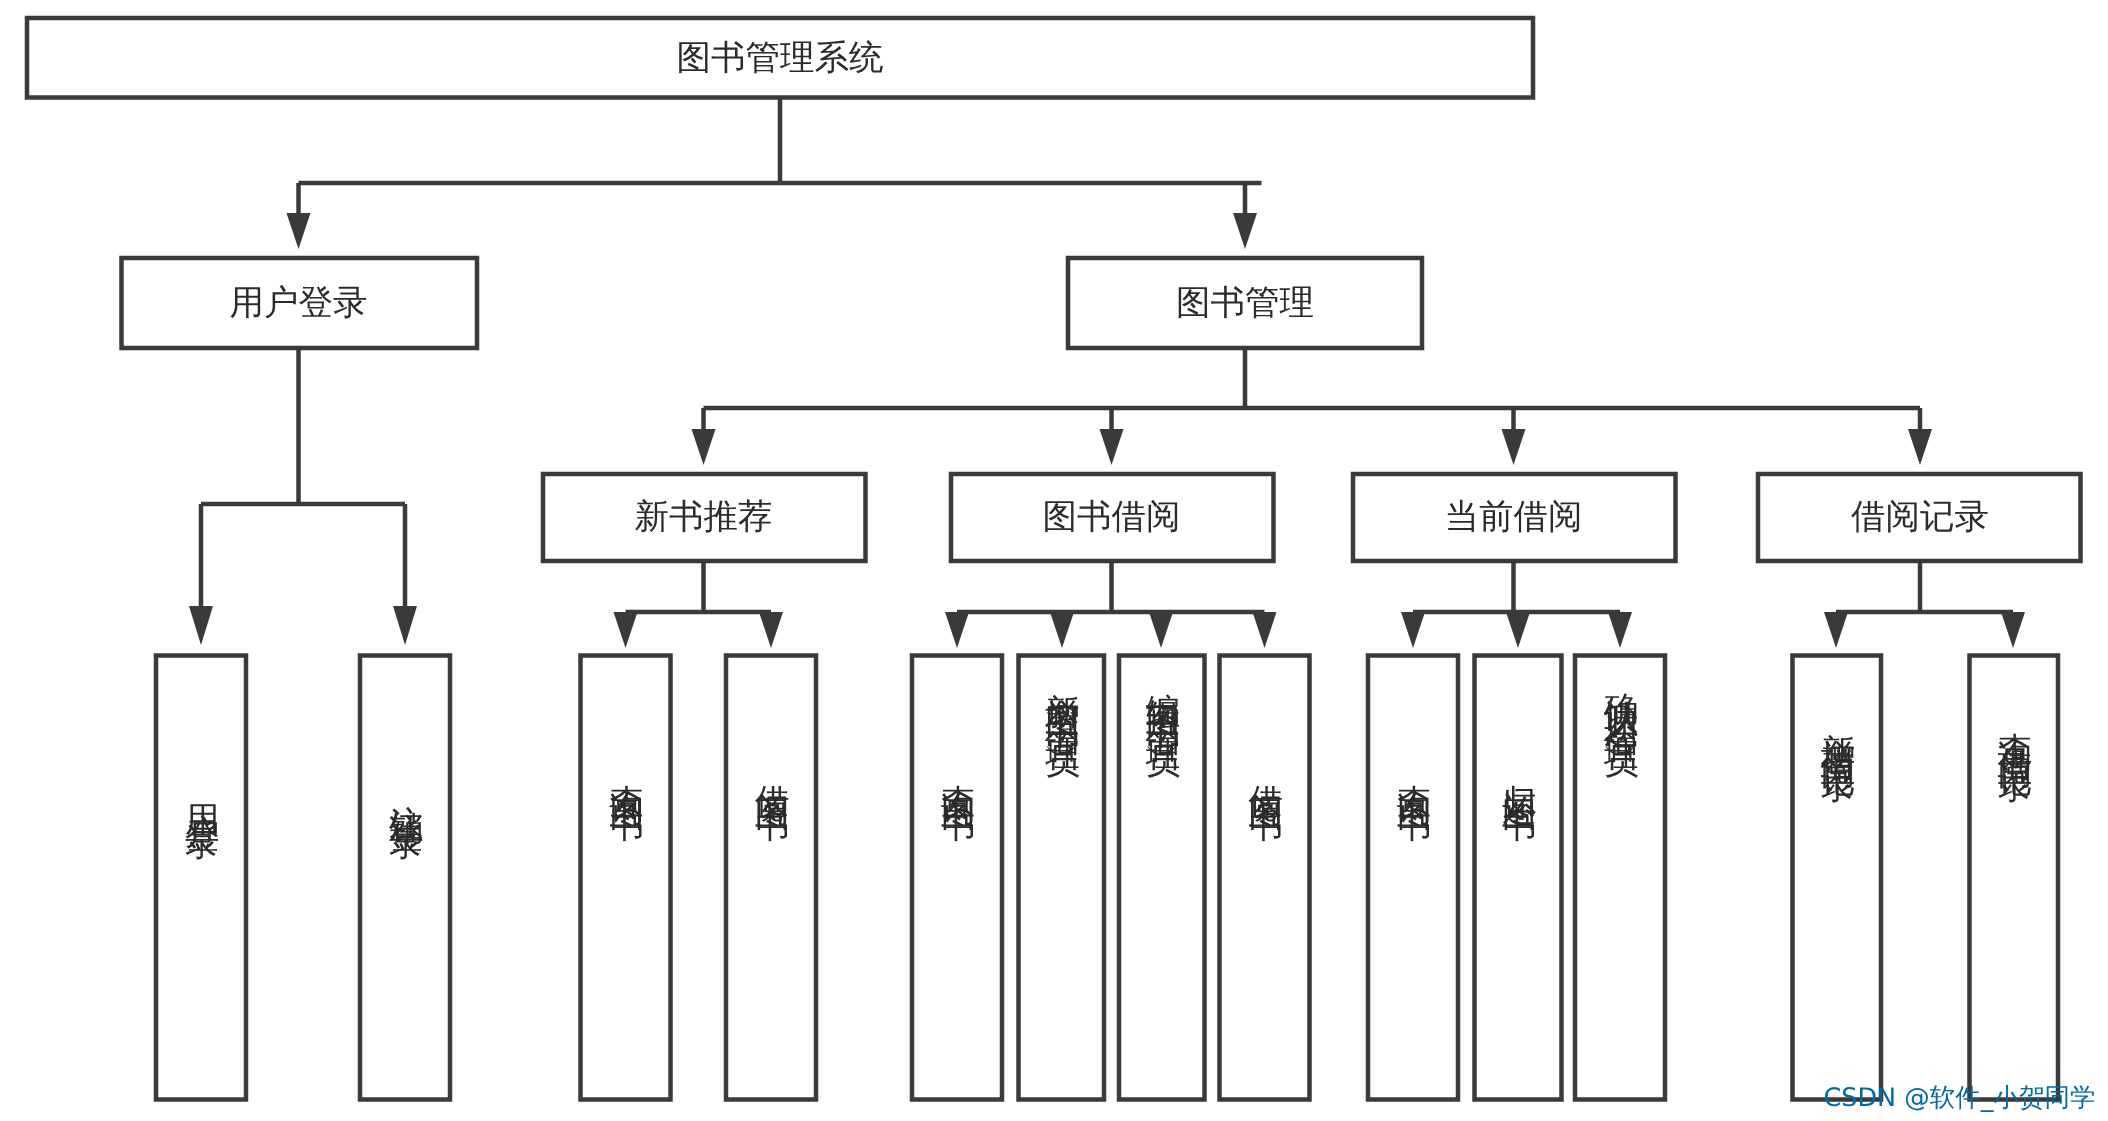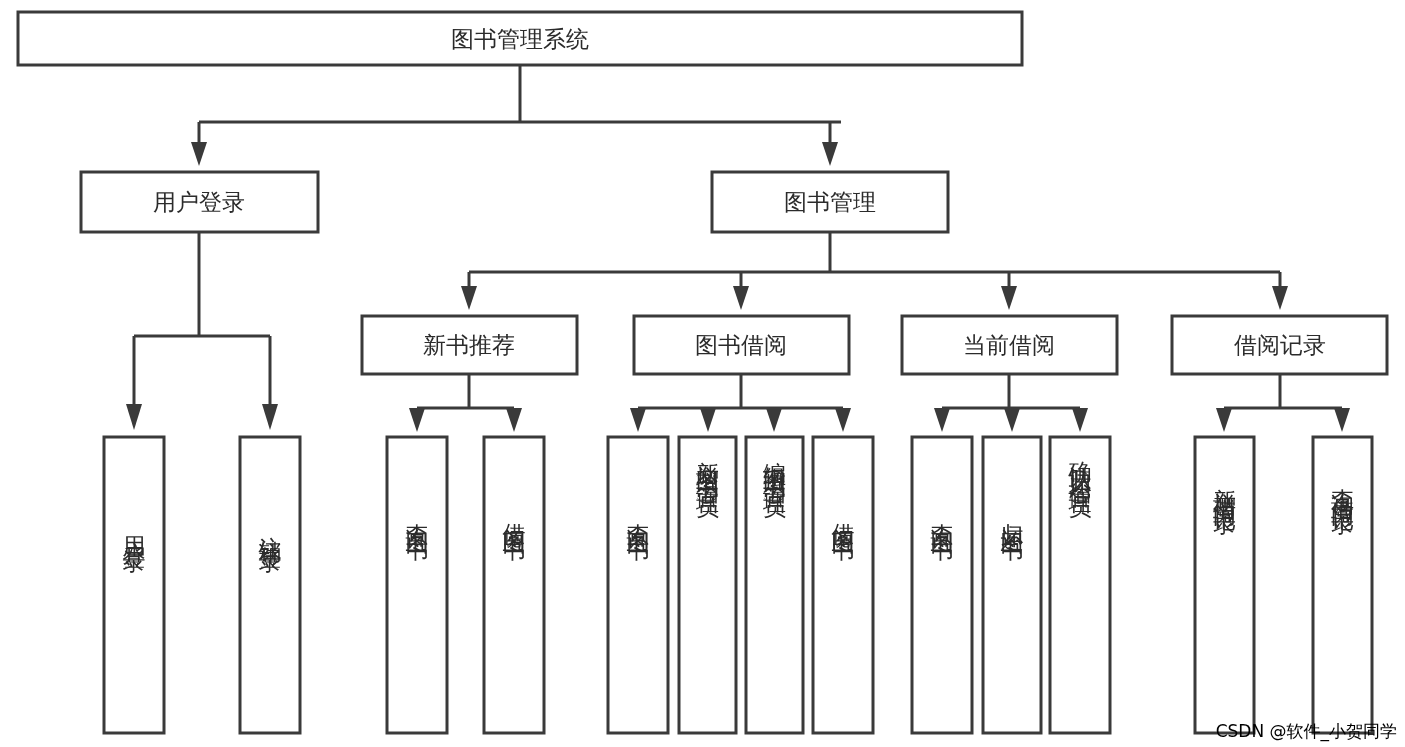--- a/index.html
+++ b/index.html
@@ -41,21 +41,21 @@
     fill: #2b2b2b;
     text-anchor: middle;
     dominant-baseline: middle;
   }
   .watermark {
     position: absolute;
     right: 8px;
     bottom: 4px;
     font-family: "DejaVu Sans", "Liberation Sans", sans-serif;
     font-size: 17px;
-    color: #000000;
+    color: #0369a1;
     white-space: nowrap;
     user-select: none;
   }
   .vlabel-wrap {
     position: absolute;
     display: flex;
     align-items: flex-start;
     justify-content: center;
     pointer-events: none;
   }

